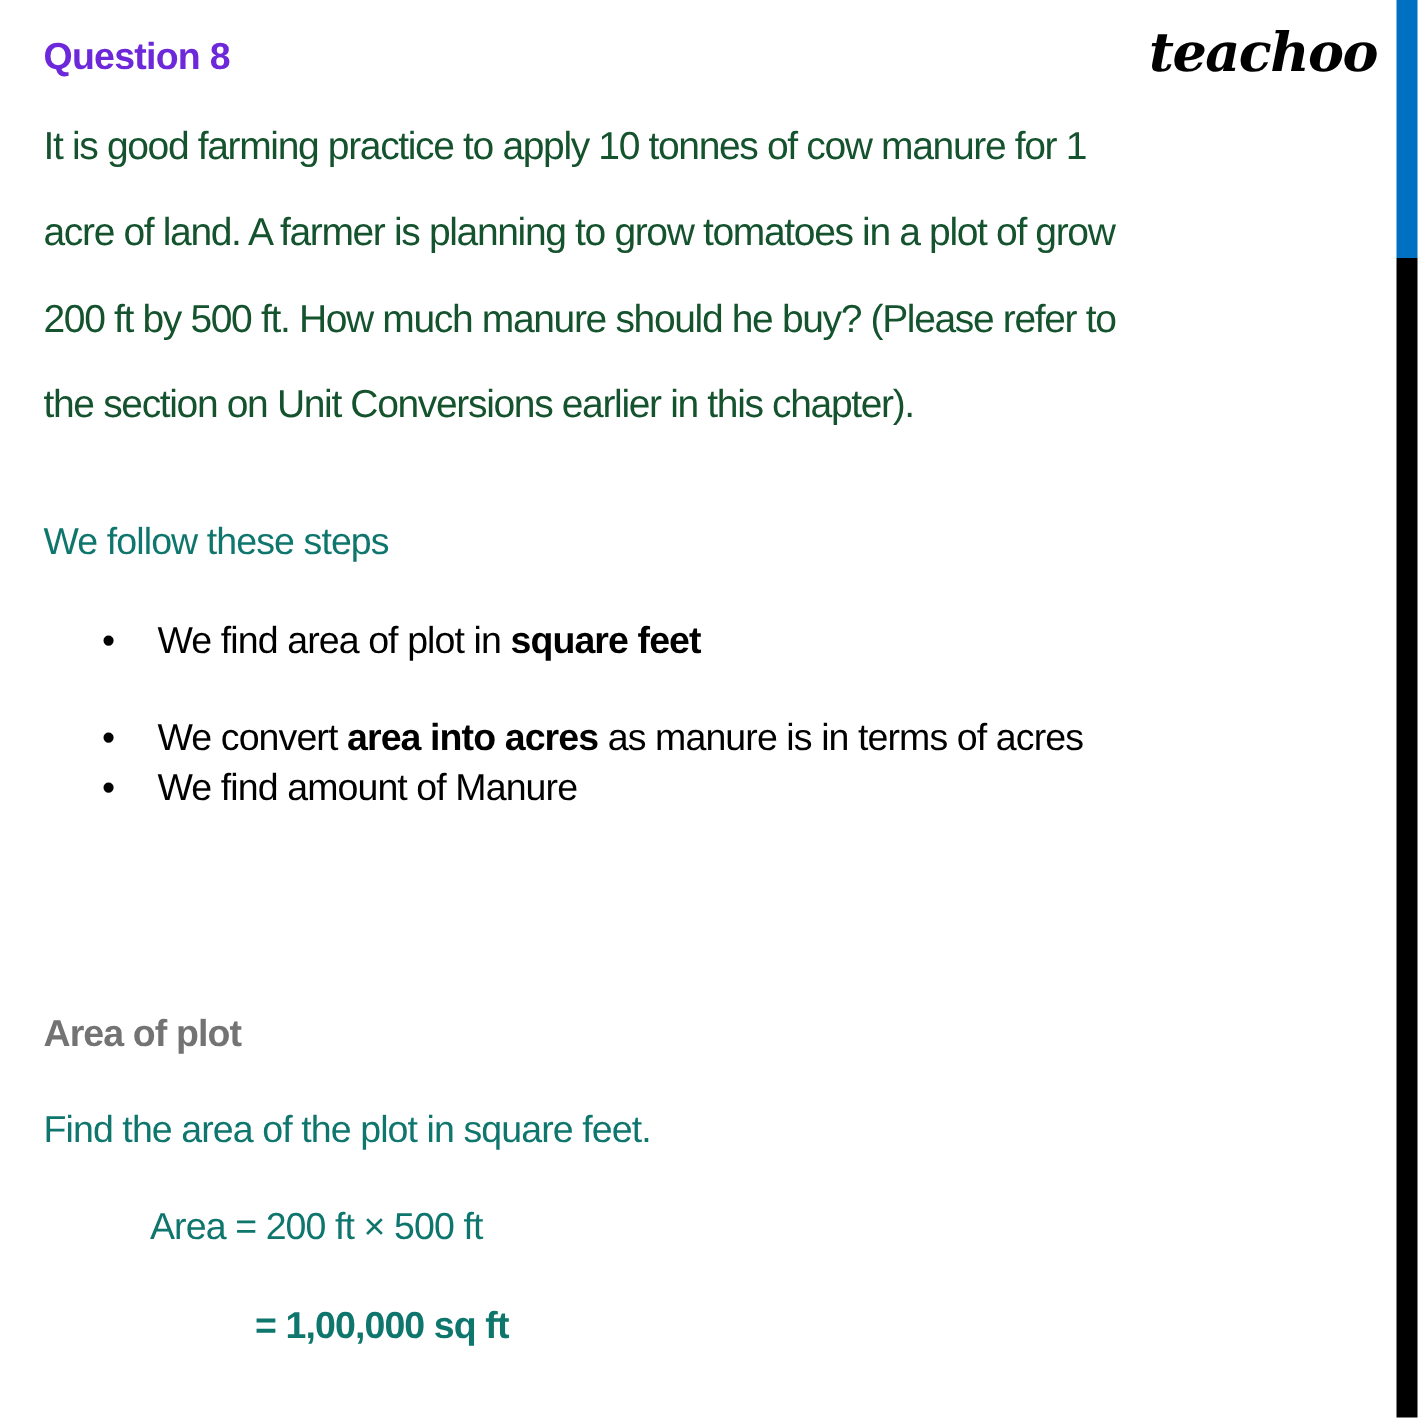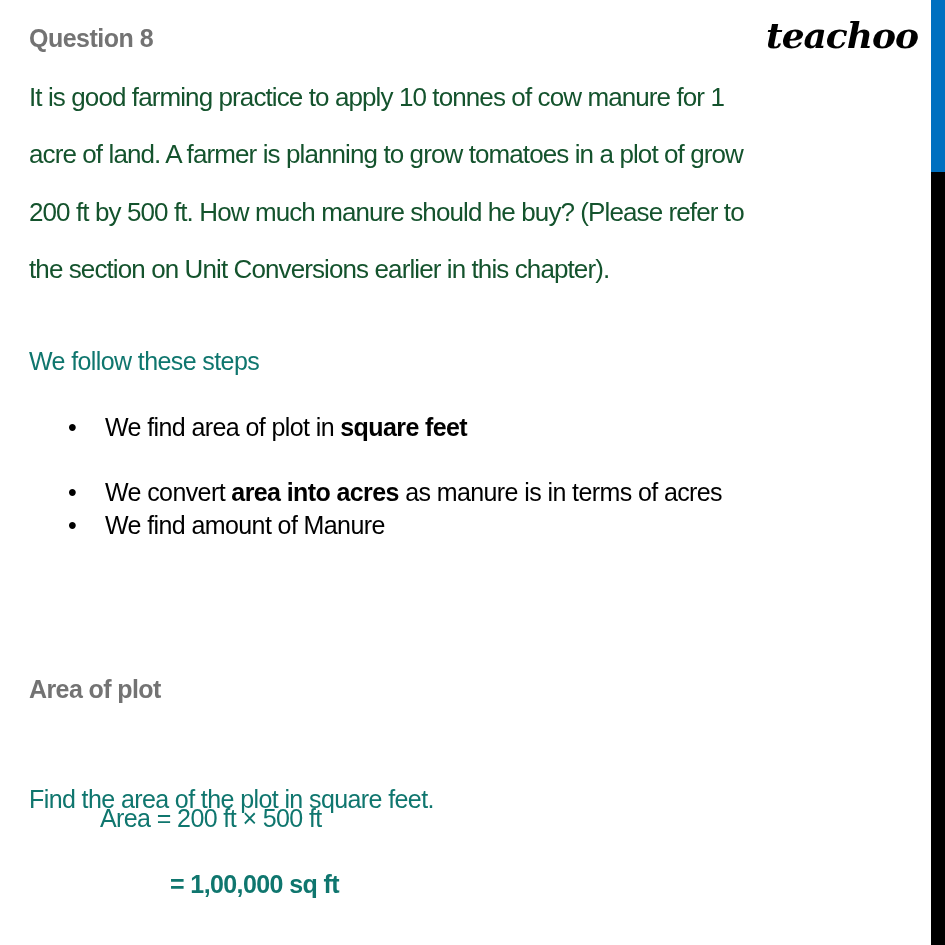--- a/index.html
+++ b/index.html
@@ -8,21 +8,21 @@
     background: #ffffff;
     font-family: "Liberation Sans", "DejaVu Sans", sans-serif;
   }
   .line {
     position: absolute; left: 29px; white-space: nowrap;
     font-size: 25px; line-height: 30px; color: #0f766e;
     letter-spacing: -0.6px;
   }
   .blue { color: #737373; }
   .bold { font-weight: bold; text-align: right; }
-  .title { top: 23px; font-size: 25px; font-weight: bold; color: #737373; letter-spacing: -0.5px; }
+  .title { top: 23px; font-size: 25px; font-weight: bold; color: #6d28d9; letter-spacing: -0.5px; }
   .logo {
     position: absolute; left: 766px; top: 14px;
     font-family: "DejaVu Serif", serif; font-style: italic; font-weight: bold;
     font-size: 36px; color: #000000; letter-spacing: -1px;
   }
   .qtext { font-size: 26px; letter-spacing: -0.9px; color: #14532d; }
   .bullet-row { position: absolute; left: 68px; font-size: 25px; line-height: 30px; white-space: nowrap; letter-spacing: -0.6px; }
   .bullet-dot { display: inline-block; width: 37px; }
   .side-bar-blue { position: absolute; left: 931px; top: 0; width: 14px; height: 172px; background: #0070C0; }
   .side-bar-black { position: absolute; left: 931px; top: 172px; width: 14px; height: 773px; background: #000; }
@@ -49,19 +49,19 @@
     </div>
     <div class="bullet-row" style="top:477px;">
       <span class="bullet-dot">•</span><span>We convert </span><span class="bold">area into acres</span><span> as manure is in terms of acres</span>
     </div>
     <div class="bullet-row" style="top:510px;">
       <span class="bullet-dot">•</span><span>We find amount of Manure</span>
     </div>
   </div>
 
   <div class="line blue bold" style="top:674px;">Area of plot</div>
-  <div class="line" style="top:738px;margin-top:46px;">Find the area of the plot in square feet.</div>
+  <div class="line" style="top:738px;">Find the area of the plot in square feet.</div>
   <div class="line" style="top:803px; left:100px;">Area = 200 ft  × 500 ft</div>
   <div class="line bold" style="top:869px; left:170px;">= 1,00,000 sq ft</div>
 
   <div class="side-bar-blue"></div>
   <div class="side-bar-black"></div>
 </div>
 
 </body></html>

